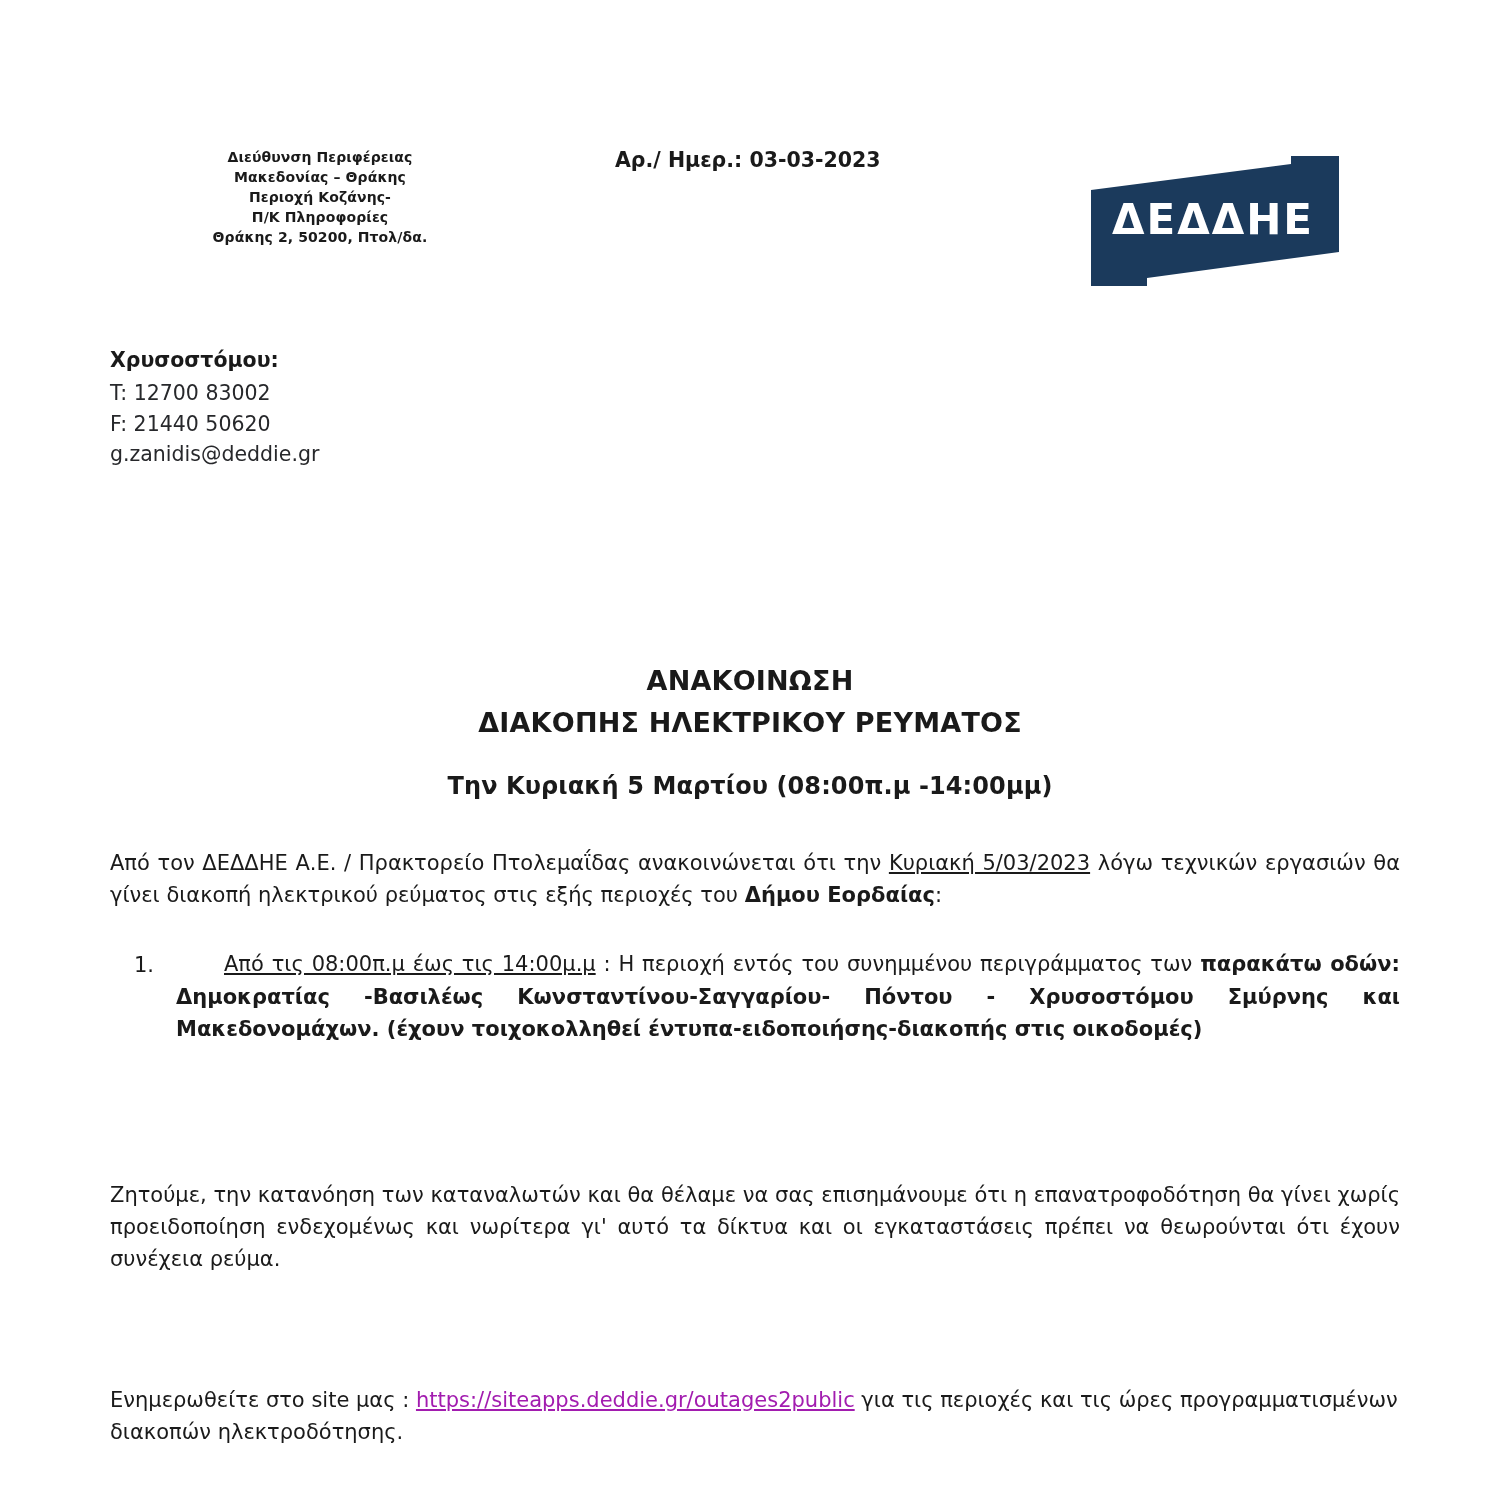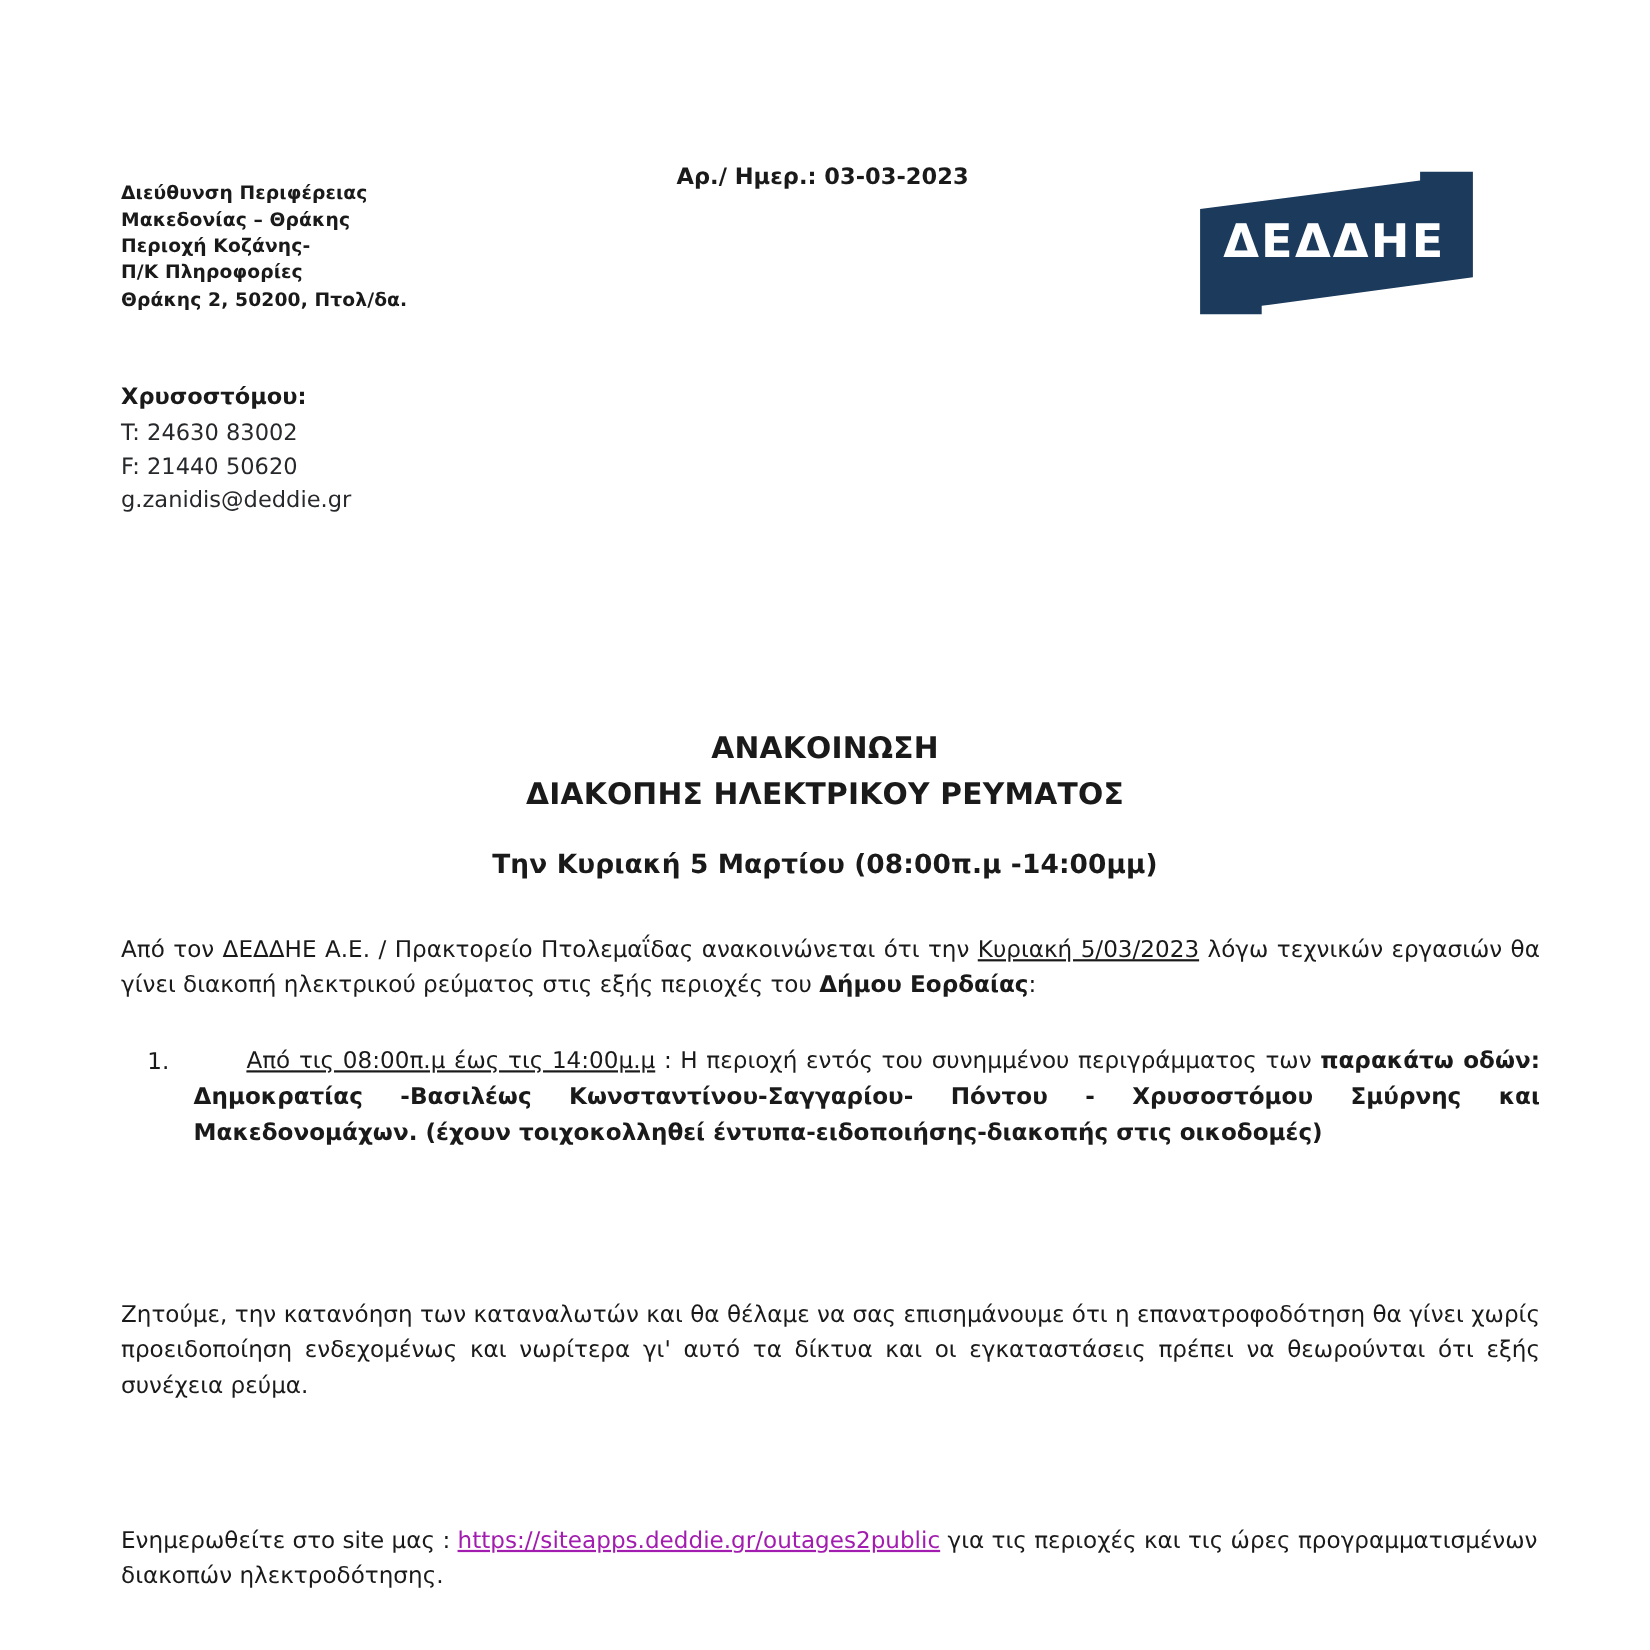--- a/index.html
+++ b/index.html
@@ -26,27 +26,28 @@
   
   .header {
     position: absolute;
     top: 148px;
     left: 110px;
     width: 1290px;
     height: 160px;
   }
   .sender-block {
     position: absolute;
-    top: 16px;
+    top: 0;
     left: 0;
     width: 420px;
     font-weight: bold;
-    font-size: 17px;
+    font-size: 14px;
     line-height: 1.42;
     letter-spacing: 0.1px;
+    text-align: center;
   }
   .sender-block .addr-line {
     white-space: nowrap;
   }
   .sender-block .addr-line.last {
     font-weight: bold;
   }
   .doc-ref {
     position: absolute;
     top: 0;
@@ -192,21 +193,21 @@
     <div class="logo-wrap">
       <svg width="260" height="130" viewBox="0 0 260 130" xmlns="http://www.w3.org/2000/svg" aria-label="ΔΕΔΔΗΕ">
         <polygon points="6,34 206,8 206,0 254,0 254,96 62,122 62,130 6,130" fill="#1b3a5c"></polygon>
         <text x="128" y="78" text-anchor="middle" font-family="DejaVu Sans, Liberation Sans, sans-serif" font-size="42" font-weight="bold" fill="#ffffff" letter-spacing="2">ΔΕΔΔΗΕ</text>
       </svg>
     </div>
   </div>
 
   <div class="contact">
     <div class="contact-title">Χρυσοστόμου:</div>
-    <div class="contact-line">T: 24630 83002</div>
+    <div class="contact-line">T: 12700 83002</div>
     <div class="contact-line">F: 21440 50620</div>
     <div class="contact-line">g.zanidis@deddie.gr</div>
   </div>
 
   <div class="doc-title">
     <div>ΑΝΑΚΟΙΝΩΣΗ</div>
     <div>ΔΙΑΚΟΠΗΣ ΗΛΕΚΤΡΙΚΟΥ ΡΕΥΜΑΤΟΣ</div>
   </div>
 
   <div class="doc-subtitle">Την Κυριακή  5 Μαρτίου  (08:00π.μ -14:00μμ)</div>
@@ -217,19 +218,19 @@
 
   <div class="list">
     <div class="list-item">
       <div class="list-num">1.</div>
       <div class="list-text">
         <span class="u">Από τις 08:00π.μ έως τις 14:00μ.μ</span><span>  :  Η περιοχή εντός του συνημμένου περιγράμματος των </span><span class="b">παρακάτω οδών: Δημοκρατίας -Βασιλέως Κωνσταντίνου-Σαγγαρίου- Πόντου - Χρυσοστόμου Σμύρνης και Μακεδονομάχων. (έχουν τοιχοκολληθεί έντυπα-ειδοποιήσης-διακοπής στις οικοδομές)</span>
       </div>
     </div>
   </div>
 
-  <div class="note">Ζητούμε, την κατανόηση των καταναλωτών και θα θέλαμε να σας επισημάνουμε ότι η επανατροφοδότηση θα γίνει χωρίς προειδοποίηση ενδεχομένως και νωρίτερα γι' αυτό τα δίκτυα και οι εγκαταστάσεις πρέπει να θεωρούνται ότι εξής συνέχεια ρεύμα.</div>
+  <div class="note">Ζητούμε, την κατανόηση των καταναλωτών και θα θέλαμε να σας επισημάνουμε ότι η επανατροφοδότηση θα γίνει χωρίς προειδοποίηση ενδεχομένως και νωρίτερα γι' αυτό τα δίκτυα και οι εγκαταστάσεις πρέπει να θεωρούνται ότι έχουν συνέχεια ρεύμα.</div>
 
   <div class="footer">
     <span>Ενημερωθείτε στο site μας : </span><a href="#">https://siteapps.deddie.gr/outages2public</a><span> για τις περιοχές και τις ώρες προγραμματισμένων διακοπών ηλεκτροδότησης.</span>
   </div>
 
 </div>
 
 </body></html>

